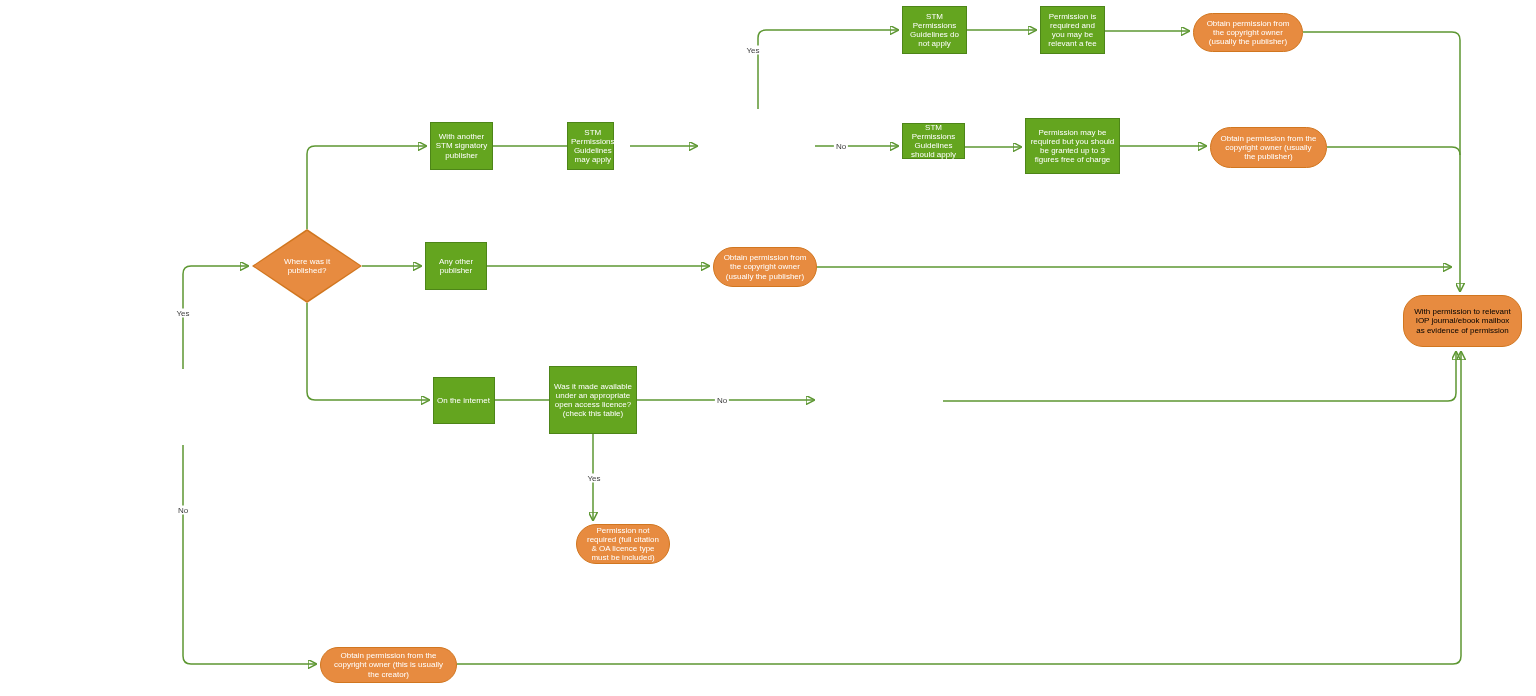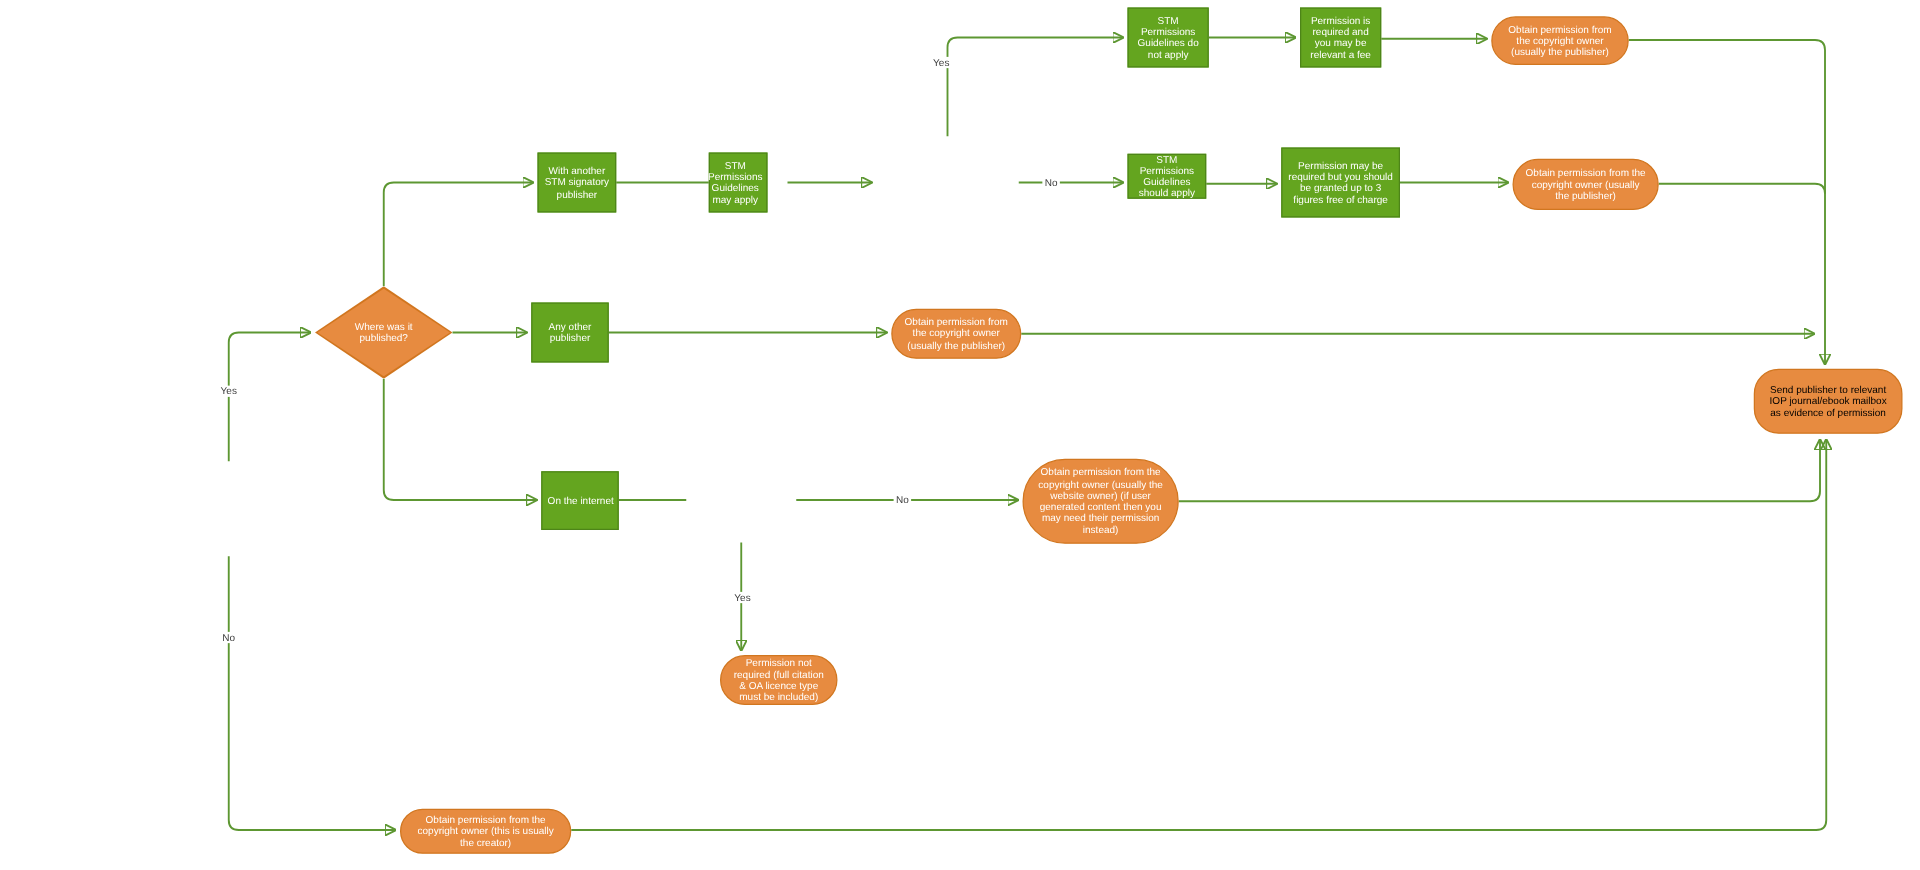--- a/index.html
+++ b/index.html
@@ -11,21 +11,21 @@
     --arrow:#3c7d12;
     --label:#3d3d3d;
   }
   html,body{margin:0;padding:0;background:#ffffff;}
   #canvas{
     position:relative;width:1536px;height:696px;background:#ffffff;overflow:hidden;
     font-family:"Liberation Sans", sans-serif;
   }
   #edges{position:absolute;left:0;top:0;width:1536px;height:696px;}
   #edges path{fill:none;stroke:var(--edge);stroke-width:1.5;}
-  .node{position:absolute;box-sizing:border-box;display:flex;align-items:center;justify-content:flex-end;
+  .node{position:absolute;box-sizing:border-box;display:flex;align-items:center;justify-content:flex-start;
         text-align:center;font-size:8px;line-height:1.15;color:#ffffff;}
   .rect{background:var(--green-fill);border:1px solid var(--green-border);padding:2px 3px;}
   .pill{background:var(--orange-fill);border:1px solid var(--orange-border);border-radius:999px;padding:2px 8px;}
   .pill.square-ish{border-radius:20px;color:#000000;}
   .diamond{position:absolute;}
   .diamond .shape{position:absolute;left:0;top:0;right:0;bottom:0;background:var(--orange-border);
         clip-path:polygon(50% 0,100% 50%,50% 100%,0 50%);}
   .diamond .shape-fill{position:absolute;left:2px;top:2px;right:2px;bottom:2px;background:var(--orange-fill);
         clip-path:polygon(50% 0,100% 50%,50% 100%,0 50%);}
   .diamond .lbl{position:absolute;left:0;top:0;right:0;bottom:0;display:flex;align-items:center;justify-content:center;
@@ -91,41 +91,41 @@
   </div>
   <div class="node rect" style="left:1025px;top:118px;width:95px;height:56px">
     <span>Permission may be required but you should be granted up to 3 figures free of charge</span>
   </div>
   <div class="node rect" style="left:425px;top:242px;width:62px;height:48px">
     <span>Any other publisher</span>
   </div>
   <div class="node rect" style="left:433px;top:377px;width:62px;height:47px">
     <span>On the internet</span>
   </div>
+  <div class="node rect" style="left:549px;top:366px;width:88px;height:68px">
+    <span>Was it made available under an appropriate open access licence? (check this table)</span>
+  </div>
 
   <div class="node pill" style="left:1193px;top:13px;width:110px;height:39px">
     <span>Obtain permission from the copyright owner (usually the publisher)</span>
   </div>
   <div class="node pill" style="left:1210px;top:127px;width:117px;height:41px">
     <span>Obtain permission from the copyright owner (usually the publisher)</span>
   </div>
   <div class="node pill" style="left:713px;top:247px;width:104px;height:40px">
     <span>Obtain permission from the copyright owner (usually the publisher)</span>
   </div>
-  <div class="node pill" style="left:818px;top:367px;width:125px;height:68px">
-    <span>Obtain permission from the copyright owner (usually the website owner) (if user generated content then you may need their permission instead)</span>
-  </div>
   <div class="node pill" style="left:576px;top:524px;width:94px;height:40px">
     <span>Permission not required (full citation &amp; OA licence type must be included)</span>
   </div>
   <div class="node pill" style="left:320px;top:647px;width:137px;height:36px">
     <span>Obtain permission from the copyright owner (this is usually the creator)</span>
   </div>
   <div class="node pill square-ish" style="left:1403px;top:295px;width:119px;height:52px">
-    <span>Send publisher to relevant IOP journal/ebook mailbox as evidence of permission</span>
+    <span>With permission to relevant IOP journal/ebook mailbox as evidence of permission</span>
   </div>
 
   <span class="edge-label" style="left:183px;top:313px">Yes</span>
   <span class="edge-label" style="left:183px;top:510px">No</span>
   <span class="edge-label" style="left:753px;top:50px">Yes</span>
   <span class="edge-label" style="left:841px;top:146px">No</span>
   <span class="edge-label" style="left:722px;top:400px">No</span>
   <span class="edge-label" style="left:594px;top:478px">Yes</span>
 
 </div>

